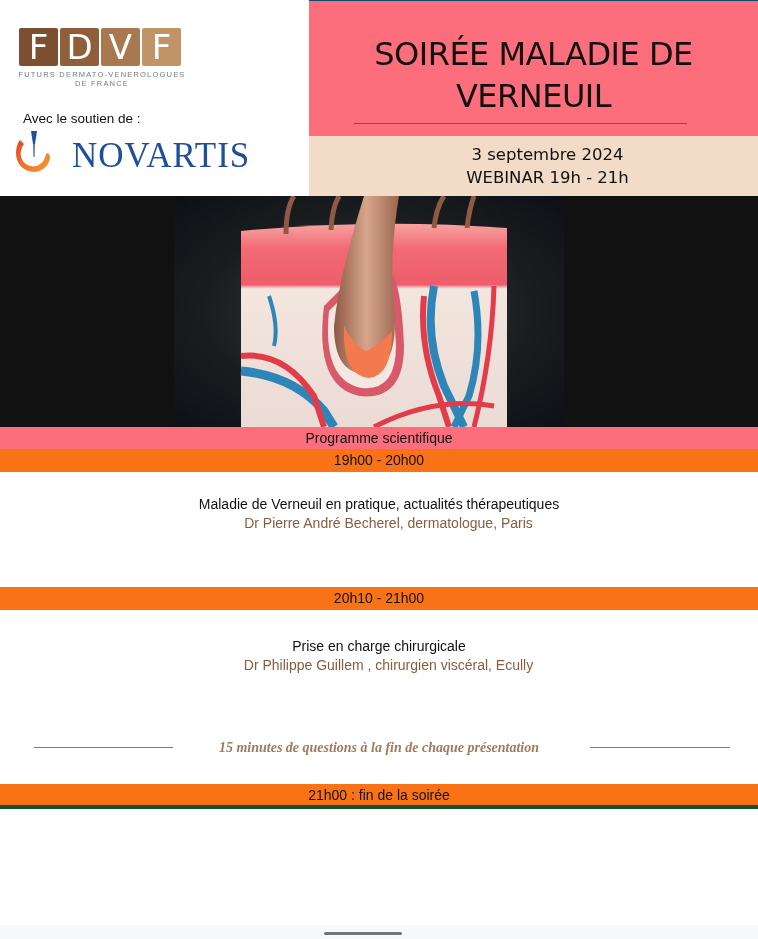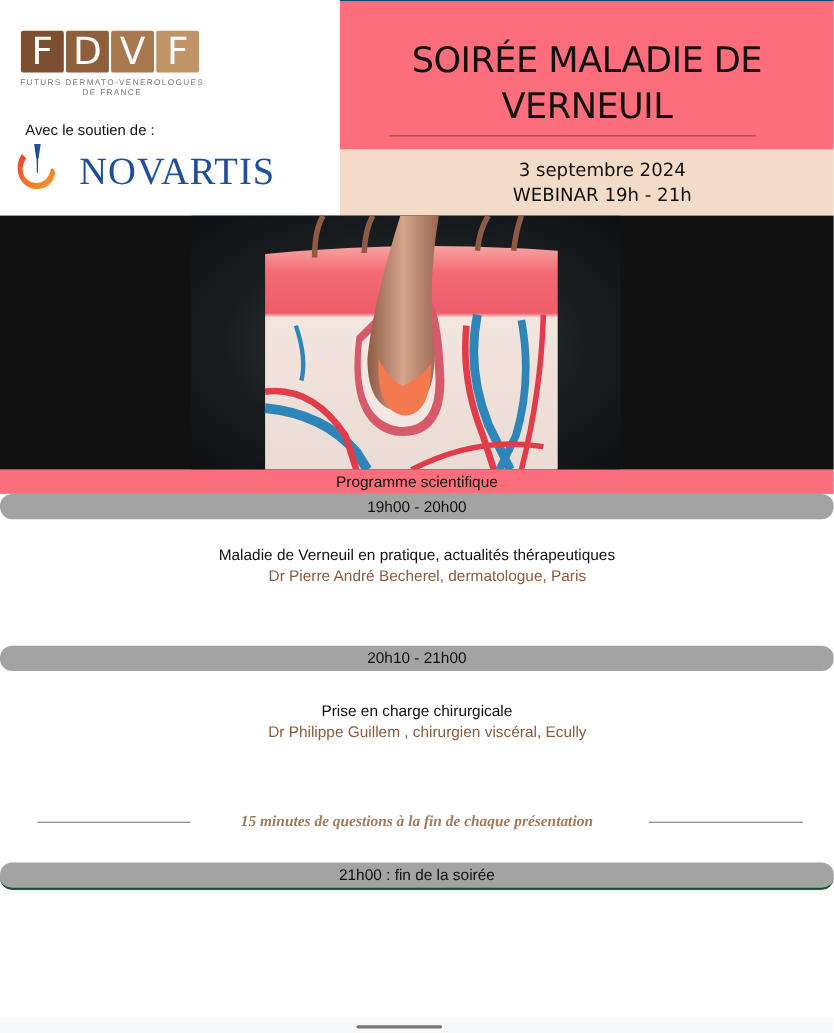--- a/index.html
+++ b/index.html
@@ -28,24 +28,24 @@
     .date-box { position: absolute; left: 309px; top: 136px; width: 449px; height: 60px; background: #f2dbc7; padding-left: 28px; }
     .date-line { text-align: center; font-size: 16.5px; line-height: 23px; color: #111; font-family: "DejaVu Sans", sans-serif; }
     .date-line.first { margin-top: 7px; }
 
     .hero { position: absolute; left: 0; top: 196px; width: 758px; height: 231px; background: #111111; overflow: hidden; }
     .hero-inner { position: absolute; left: 174px; top: 0; width: 390px; height: 231px;
       background: radial-gradient(ellipse at center, #3a3d40 0%, #1a1d20 60%, #0c1014 100%); }
 
     .band { position: absolute; left: 0; width: 758px; text-align: center; font-size: 14px; color: #111; }
     .band-pink { top: 427px; height: 22px; background: #fd6e7c; line-height: 22px; }
-    .band-beige { background: #a3a3a3; height: 23px; line-height: 23px; border-radius: 11px; }
+    .band-beige { background: #f97316; height: 23px; line-height: 23px; }
     .b1 { top: 449px; }
     .b2 { top: 587px; }
-    .b3 { top: 784px; border-bottom: 2px solid #14532d; height: 25px; }
+    .b3 { top: 784px; border-bottom: 4px solid #14532d; height: 25px; }
 
     .talk { position: absolute; left: 0; width: 758px; text-align: center; }
     .talk-title { font-size: 14px; color: #111; line-height: 19px; }
     .talk-speaker { font-size: 14px; color: #8a5c3e; line-height: 19px; margin-left: 19px; }
     .t1 { top: 495px; }
     .t2 { top: 637px; }
 
     .note { position: absolute; top: 738px; left: 0; width: 623px; height: 20px; font-family: Liberation Serif, serif; }
     .note-rule { position: absolute; top: 9px; height: 1px; background: #7a7a7a; }
     .note-rule.l { left: 34px; width: 139px; }

